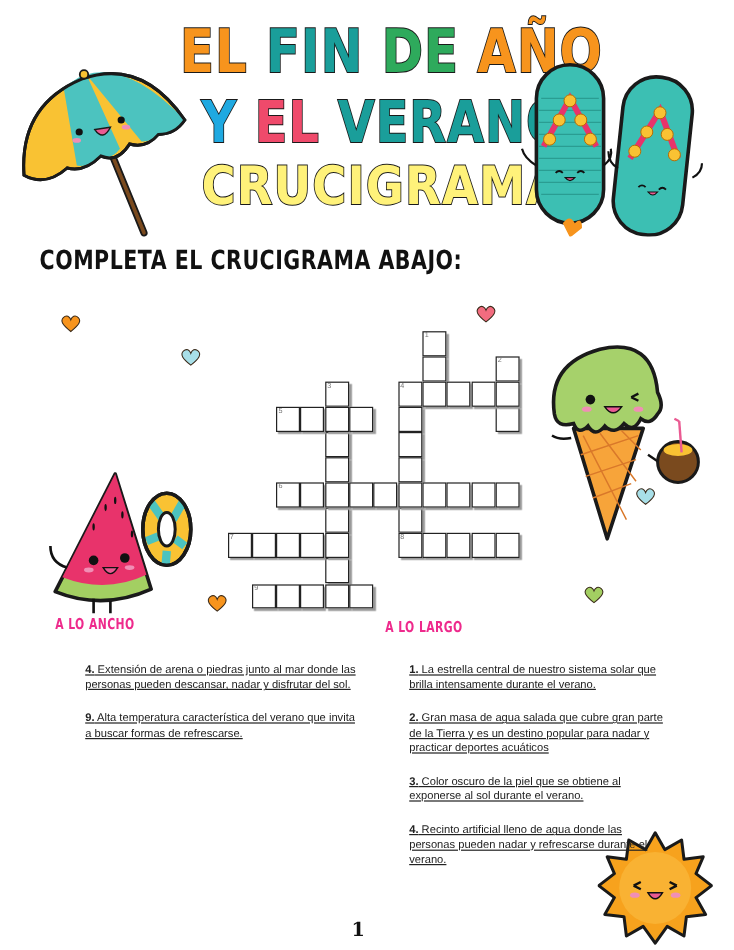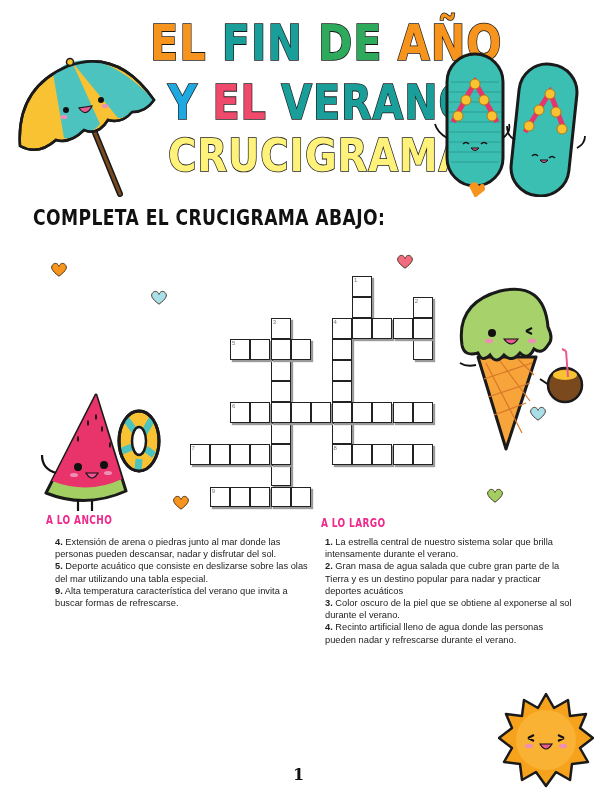--- a/index.html
+++ b/index.html
@@ -9,21 +9,21 @@
      -webkit-text-stroke:1.6px #1a1a1a;paint-order:stroke fill;}
   .title-line span{display:inline-block;}
   .subtitle{position:absolute;left:33px;top:205px;font-family:"DejaVu Sans",sans-serif;font-weight:bold;font-size:22px;
      letter-spacing:0.5px;color:#111;transform:scaleX(0.78);transform-origin:left top;white-space:nowrap;}
   .cell{position:absolute;width:20px;height:20.5px;box-sizing:border-box;border:1px solid #222;background:#fff;
      box-shadow:2px 2px 1px #9a9a9a;}
   .cell .num{position:absolute;left:1px;top:0px;font-size:6px;color:#777;line-height:7px;}
   .sec-head{position:absolute;font-family:"DejaVu Sans",sans-serif;font-weight:bold;font-size:12.5px;color:#ee2a8c;
      transform:scaleX(0.72);transform-origin:left top;white-space:nowrap;letter-spacing:0.5px;}
   .clues{position:absolute;font-size:9.3px;line-height:12.2px;color:#222;}
-  .clues p{margin:0;}
+  .clues p{margin:16px;text-decoration:underline;}
   .clues b{font-weight:bold;}
   .page-num{position:absolute;left:293px;top:765px;font-family:"DejaVu Serif",serif;font-weight:bold;font-size:16px;color:#111;}
 </style>
 </head>
 <body>
 
 <svg class="abs" style="left:8px;top:48px" width="150" height="150" viewBox="0 0 150 150">
   <line x1="85" y1="80" x2="112" y2="146" stroke="#1a1a1a" stroke-width="6" stroke-linecap="round"></line>
   <line x1="85" y1="80" x2="112" y2="146" stroke="#7a4a1e" stroke-width="3" stroke-linecap="round"></line>
   <path d="M12 98 Q 8 40 60 18 Q 110 0 146 52 Q 138 64 124 64 Q 114 76 100 72 Q 90 88 76 82 Q 62 96 48 92 Q 30 108 12 98 Z" fill="#f9c233" stroke="#1a1a1a" stroke-width="2.5"></path>
@@ -236,21 +236,20 @@
     </div>
   <div class="cell" style="left:230.1px;top:486.5px"></div>
   <div class="cell" style="left:250.4px;top:486.5px"></div>
   <div class="cell" style="left:270.7px;top:486.5px"></div>
   <div class="cell" style="left:291px;top:486.5px"></div>
 </div>
 
 <div class="sec-head" style="left:46px;top:512px;">A LO ANCHO</div>
 <div class="clues" style="left:55px;top:536px;width:258px;">
   <p><b>4.</b><span> Extensión de arena o piedras junto al mar donde las personas pueden descansar, nadar y disfrutar del sol.</span></p>
-  <p><b>5.</b><span> Deporte acuático que consiste en deslizarse sobre las olas del mar utilizando una tabla especial.</span></p>
   <p><b>9.</b><span> Alta temperatura característica del verano que invita a buscar formas de refrescarse.</span></p>
 </div>
 
 <div class="sec-head" style="left:321px;top:515px;">A LO LARGO</div>
 <div class="clues" style="left:325px;top:536px;width:250px;">
   <p><b>1.</b><span> La estrella central de nuestro sistema solar que brilla intensamente durante el verano.</span></p>
   <p><b>2.</b><span> Gran masa de agua salada que cubre gran parte de la Tierra y es un destino popular para nadar y practicar deportes acuáticos</span></p>
   <p><b>3.</b><span> Color oscuro de la piel que se obtiene al exponerse al sol durante el verano.</span></p>
   <p><b>4.</b><span> Recinto artificial lleno de agua donde las personas pueden nadar y refrescarse durante el verano.</span></p>
 </div>

